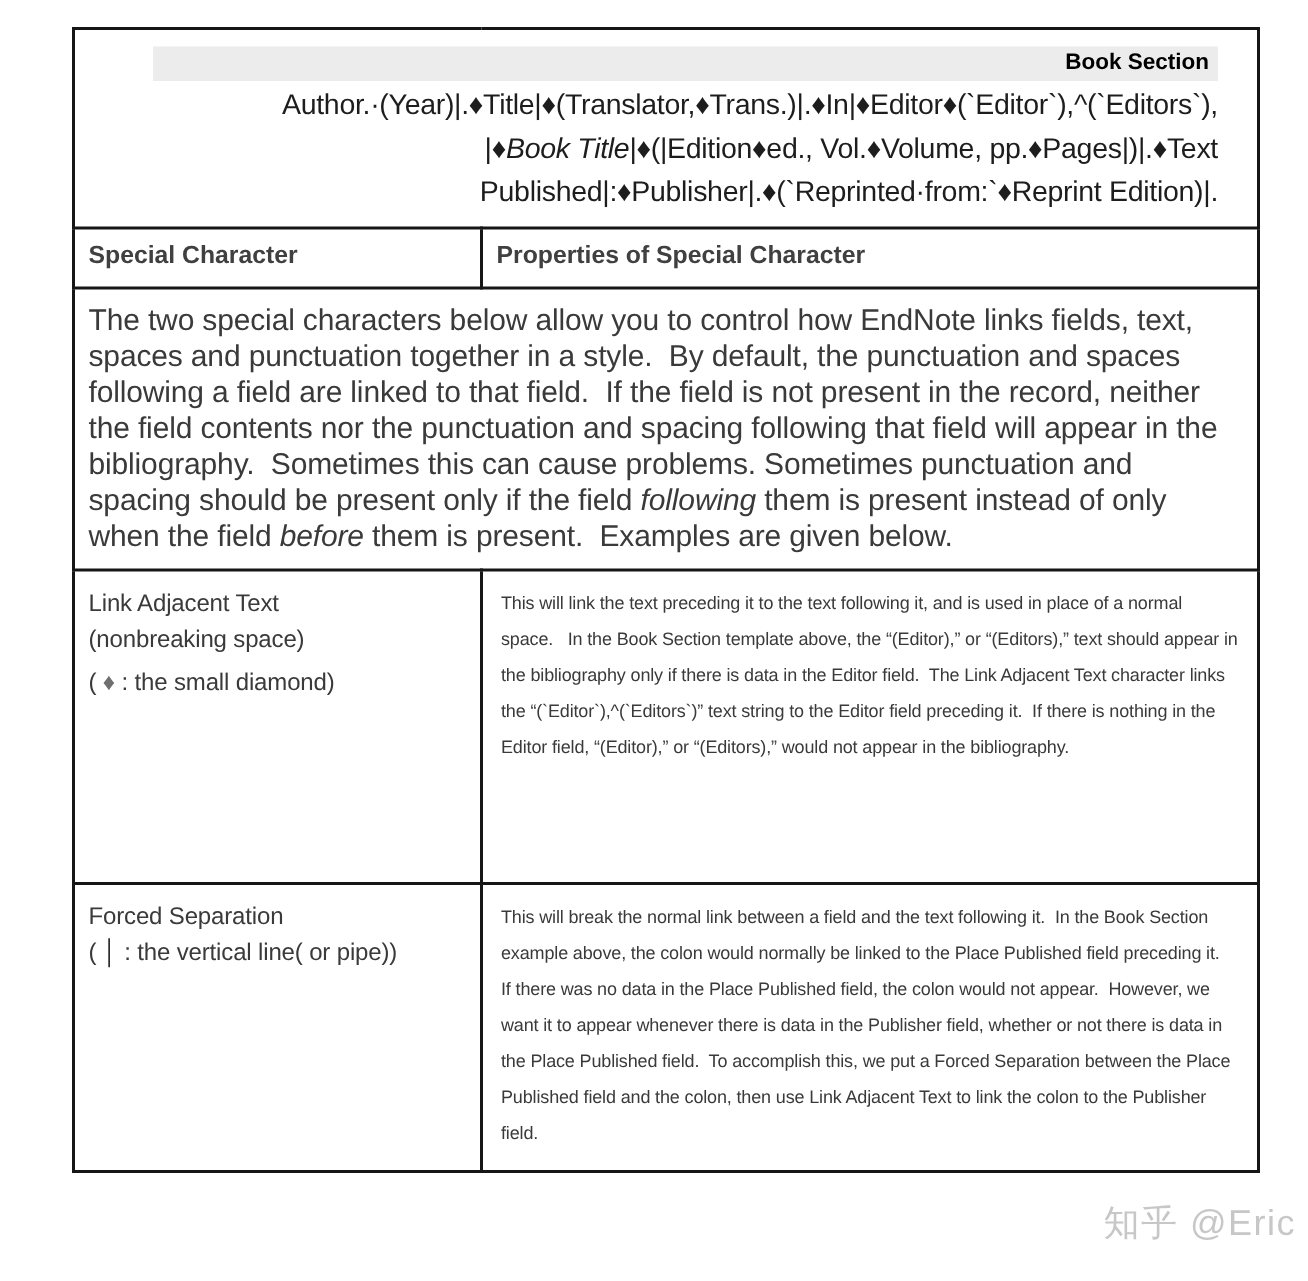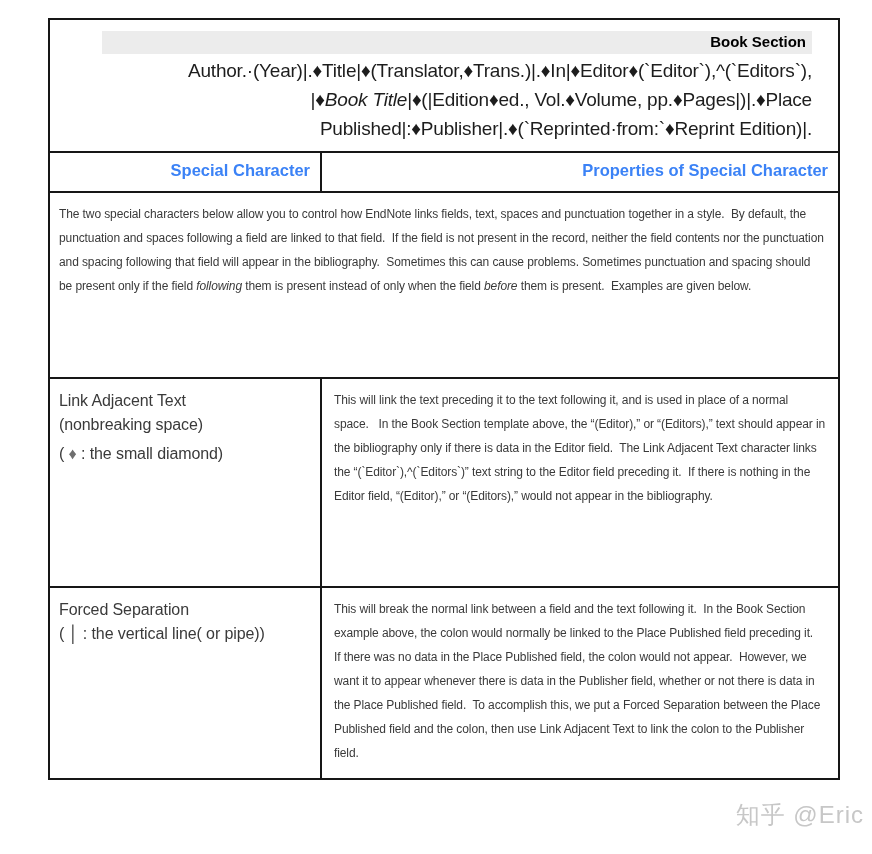--- a/index.html
+++ b/index.html
@@ -49,29 +49,28 @@
     padding-left: 5px;
     white-space: nowrap;
     overflow: hidden;
   }
   
   td.hdr {
     height: 40px;
     padding: 8px 10px 6px 9px;
     font-weight: bold;
     font-size: 16.5px;
-    color: #3b82f6;
+    color: #404040;
     vertical-align: middle;
-    text-align: right;
   }
   
   td.intro-cell {
-    height: 186px;
+    height: 152px;
     padding: 9px 14px 9px 9px;
-    font-size: 12px;
+    font-size: 20px;
     line-height: 24px;
     white-space: pre-wrap;
     letter-spacing: -0.1px;
   }
   
   td.char-name {
     height: 100px;
     padding: 10px 10px 26px 9px;
     font-size: 16px;
     line-height: 24px;
@@ -108,21 +107,21 @@
       <col style="width:518px">
     </colgroup>
     <tbody>
         <tr>
       <td class="tpl-cell" colspan="2">
         <div class="tpl-title-strip">
           <span>Book Section</span>
         </div>
         <div class="tpl-lines">
           <div class="tpl-line"><span>Author.·(Year)|.♦Title|♦(Translator,♦Trans.)|.♦In|♦Editor♦(`Editor`),^(`Editors`),</span></div>
-          <div class="tpl-line"><span>|♦</span><i>Book Title</i><span>|♦(|Edition♦ed., Vol.♦Volume, pp.♦Pages|)|.♦Place</span></div>
+          <div class="tpl-line"><span>|♦</span><i>Book Title</i><span>|♦(|Edition♦ed., Vol.♦Volume, pp.♦Pages|)|.♦Text</span></div>
           <div class="tpl-line"><span>Published|:♦Publisher|.♦(`Reprinted·from:`♦Reprint Edition)|.</span></div>
         </div>
       </td>
     </tr>
     <tr>
       <td class="hdr">Special Character</td>
       <td class="hdr">Properties of Special Character</td>
     </tr>
     <tr>
       <td class="intro-cell" colspan="2"><span>The two special characters below allow you to control how EndNote links fields, text, spaces and punctuation together in a style.  By default, the punctuation and spaces following a field are linked to that field.  If the field is not present in the record, neither the field contents nor the punctuation and spacing following that field will appear in the bibliography.  Sometimes this can cause problems. Sometimes punctuation and spacing should be present only if the field </span><i>following</i><span> them is present instead of only when the field </span><i>before</i><span> them is present.  Examples are given below.</span></td>

